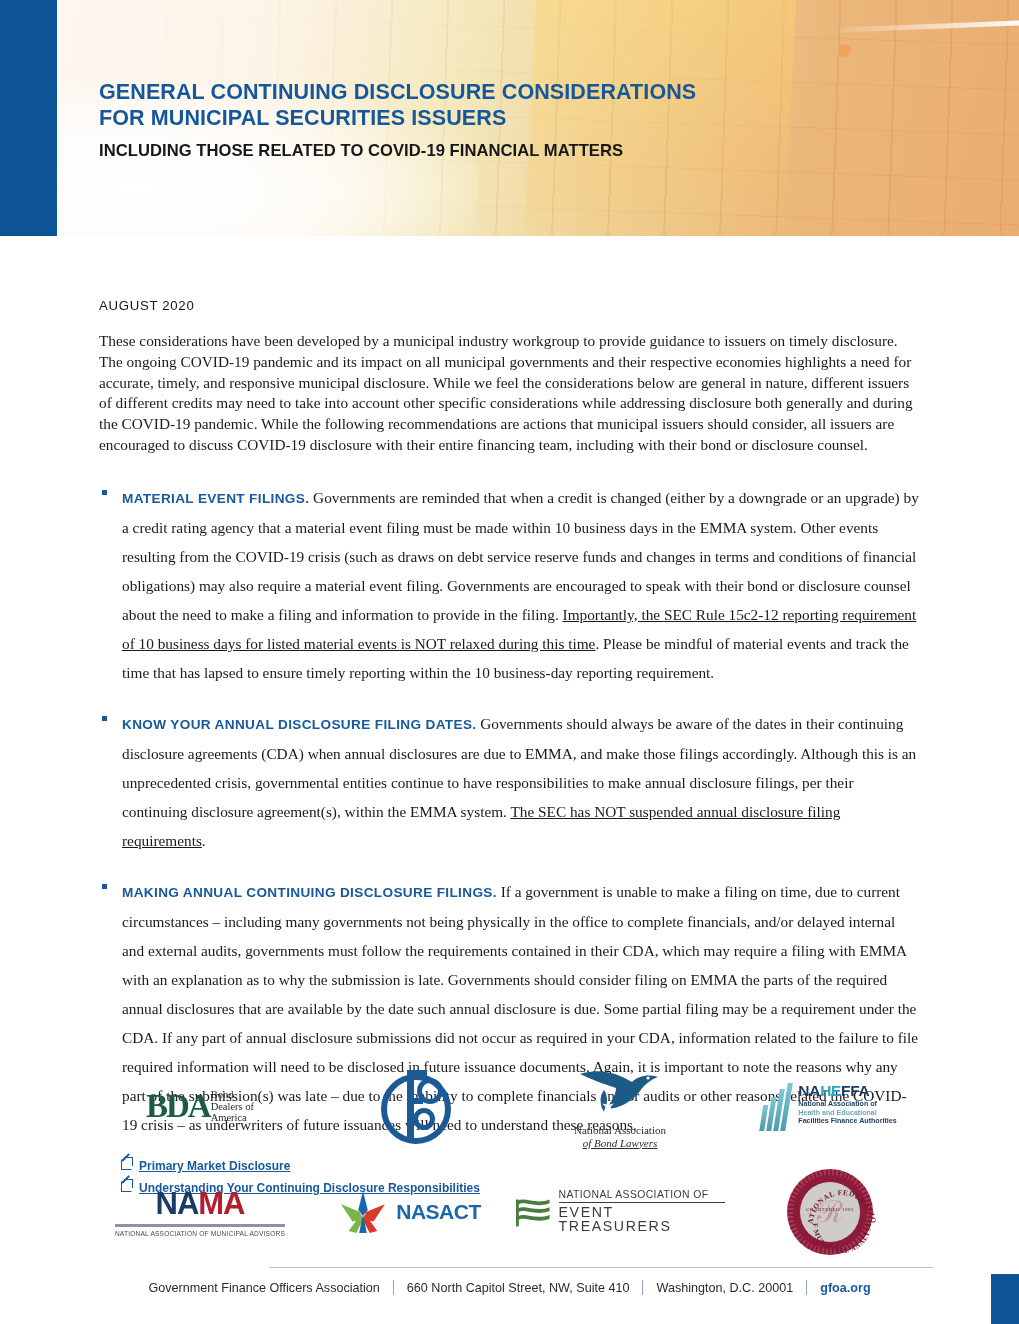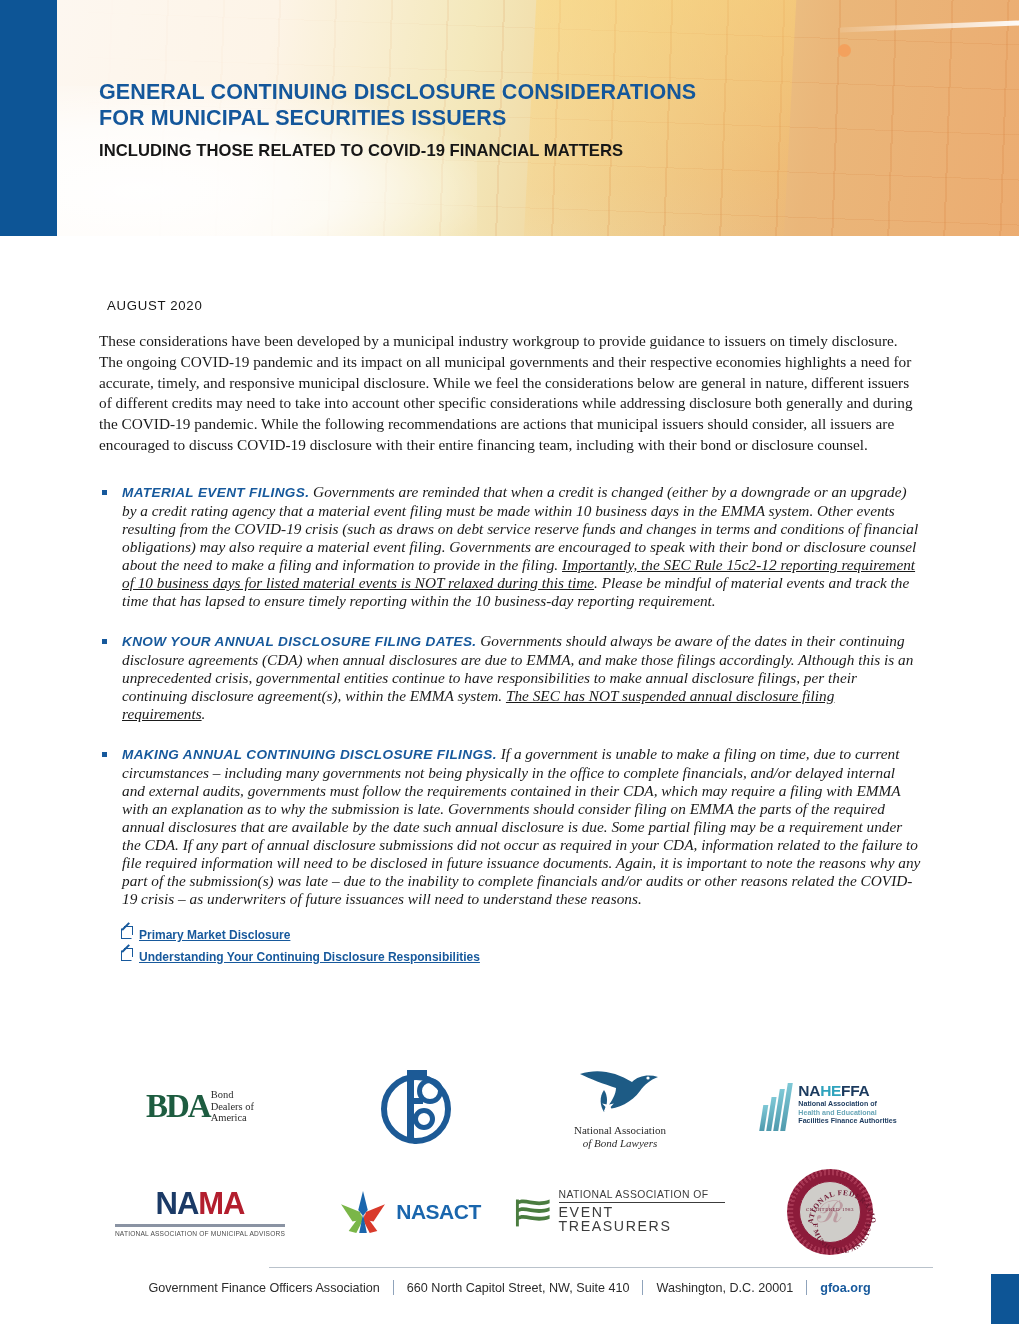--- a/index.html
+++ b/index.html
@@ -137,21 +137,21 @@
     position: absolute;
     left: 99px; top: 62px;
     width: 822px;
   }
   .date-line {
     font-family: "Liberation Sans", sans-serif;
     font-size: 13.2px;
     font-weight: normal;
     letter-spacing: 0.7px;
     color: #181818;
-    margin: 0 0 18px 8px;
+    margin: 0 0 18px 0;
   }
   .intro {
     font-family: "Liberation Serif", serif;
     font-size: 15.3px;
     line-height: 20.8px;
     color: #1a1a1a;
     margin: 0;
     text-align: left;
   }
 
@@ -159,23 +159,22 @@
     margin: 27px 0 0 0;
     padding: 0;
     list-style: none;
   }
   .bullet {
     position: relative;
     padding-left: 23px;
     margin-bottom: 22px;
     font-family: "Liberation Serif", serif;
     font-size: 15.3px;
-    line-height: 18px;
+    line-height: 29px;
     color: #1a1a1a;
-    font-style: italic;
   }
   .bullet:last-child { margin-bottom: 0; }
   .bullet-marker {
     position: absolute;
     left: 3px; top: 7px;
     width: 5px; height: 5px;
     background: #17599c;
   }
   .bullet-head {
     font-family: "Liberation Sans", sans-serif;
@@ -292,21 +291,21 @@
   .gfoa-dot { position:absolute; left:36px; top:72px; width:4px; height:4px; border-radius:50%; background:#1c5a96; }
   
   .nabl { text-align: center; }
   .nabl-sub {
     font-family: "Liberation Serif", serif;
     font-size: 11px;
     line-height: 13px;
     color: #2b2b2b;
     margin-top: 4px;
   }
-  .nabl-sub em { font-style: italic; }
+  .nabl-sub em { font-style: italic; text-decoration: underline; }
   
   .naheffa { display: flex; align-items: flex-start; gap: 5px; }
   .naheffa-bars { width: 30px; height: 48px; position: relative; transform: skewX(-9deg); }
   .naheffa-bars span {
     position: absolute; bottom: 0; width: 5px;
     background: linear-gradient(180deg, #7ec8d6, #4f9aad);
   }
   .naheffa-txt { line-height: 1; }
   .naheffa-name {
     font-family: "Liberation Sans", sans-serif;

